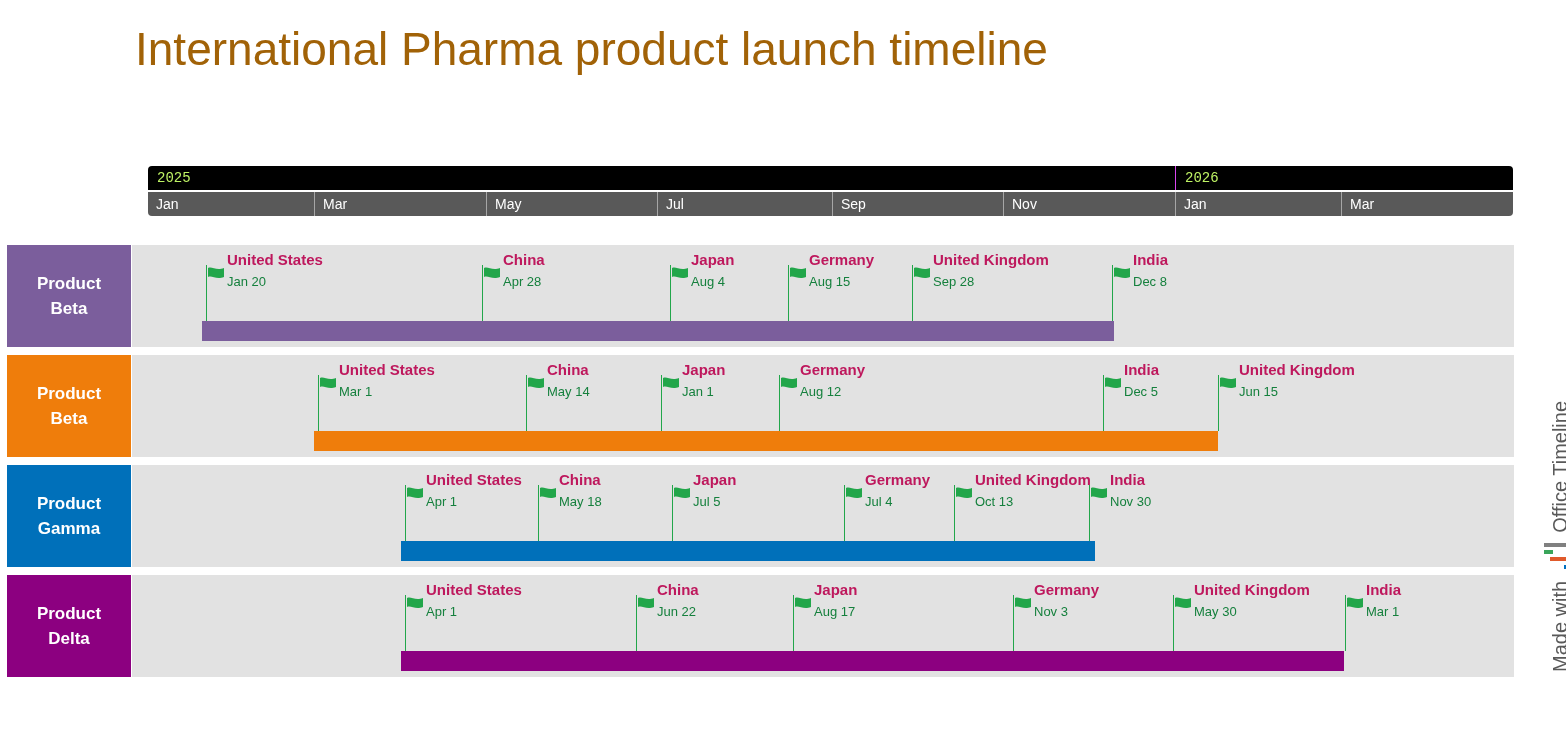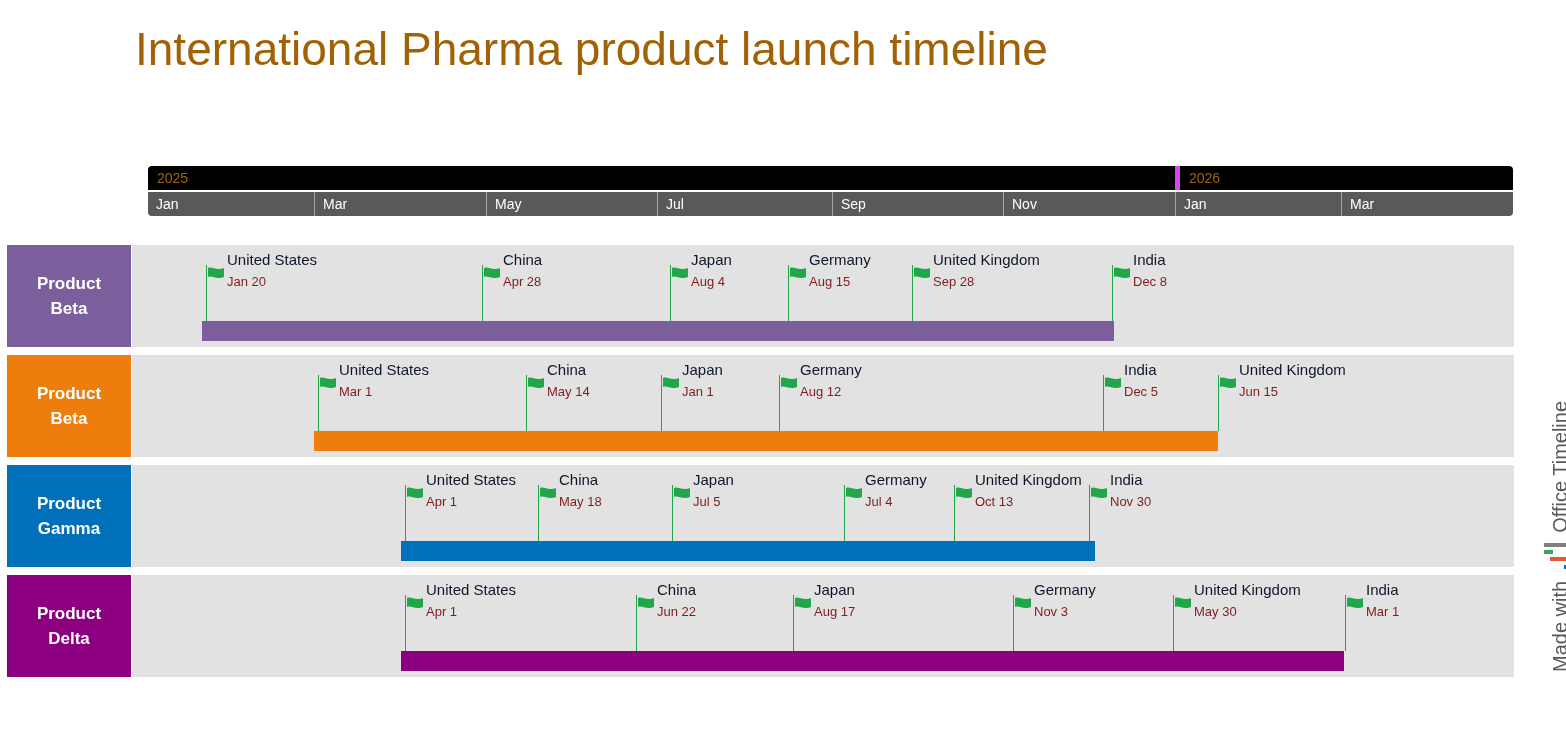--- a/index.html
+++ b/index.html
@@ -13,23 +13,23 @@
     font-size: 46px; color: #a16207; letter-spacing: 0px;
     font-family: "Liberation Sans", sans-serif;
   }
   .scale { position: absolute; left: 148px; top: 166px; width: 1365px; height: 50px; }
   .years {
     position: absolute; left: 0; top: 0; width: 100%; height: 24px;
     background: #000; border-radius: 4px 4px 0 0;
   }
   .year {
     position: absolute; top: 0; height: 24px; line-height: 24px;
-    color: #a16207; font-size: 14px; padding-left: 9px; box-sizing: border-box;
-  }
-  .year + .year { border-left: 5px solid #d946ef; }
+    color: #bef264; font-size: 14px; padding-left: 9px; box-sizing: border-box; font-family: Liberation Mono, monospace;
+  }
+  .year + .year { border-left: 1px solid #d946ef; }
   .months {
     position: absolute; left: 0; top: 26px; width: 100%; height: 24px;
     background: #595959; border-radius: 0 0 4px 4px;
   }
   .month {
     position: absolute; top: 0; height: 24px; line-height: 24px;
     color: #fff; font-size: 14px; padding-left: 8px; box-sizing: border-box;
     border-left: 1px solid #a6a6a6;
   }
   .month.first { border-left: none; }
@@ -45,25 +45,25 @@
     background: #e2e2e2; border-left: 1px solid #fff;
   }
   .bar { position: absolute; top: 76px; height: 20px; }
   .ms { position: absolute; top: 0; height: 100%; }
   .ms-line {
     position: absolute; left: 0; top: 20px; width: 1px; height: 56px; background: #22a64a;
   }
   .ms-flag { position: absolute; left: 2px; top: 21px; }
   .ms-name {
     position: absolute; left: 21px; top: 6px; white-space: nowrap;
-    font-size: 15px; font-weight: normal; color: #0f172a;
+    font-size: 15px; font-weight: bold; color: #be185d;
   }
   .ms-date {
     position: absolute; left: 21px; top: 29px; white-space: nowrap;
-    font-size: 13px; color: #7f1d1d;
+    font-size: 13px; color: #15803d;
   }
   .watermark {
     position: absolute; left: 1544px; top: 672px;
     transform-origin: 0 0; transform: rotate(-90deg);
     white-space: nowrap; color: #595959; font-size: 20px;
     display: flex; align-items: center;
   }
   .wm-logo { display: inline-block; width: 28px; height: 32px; margin: 0 10px; position: relative; }
 </style>
 </head>

